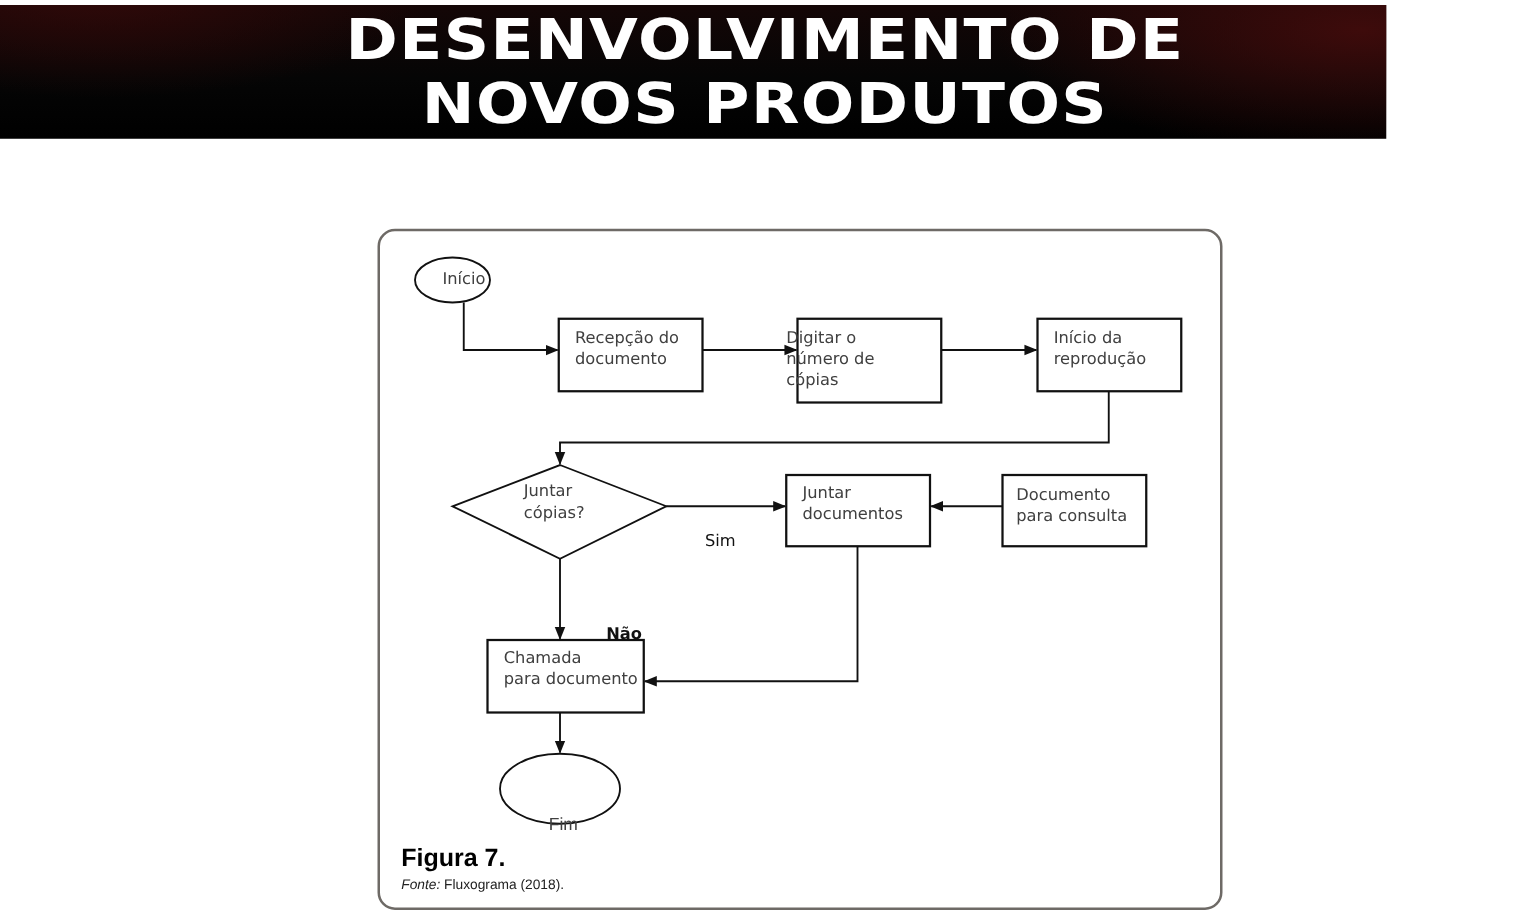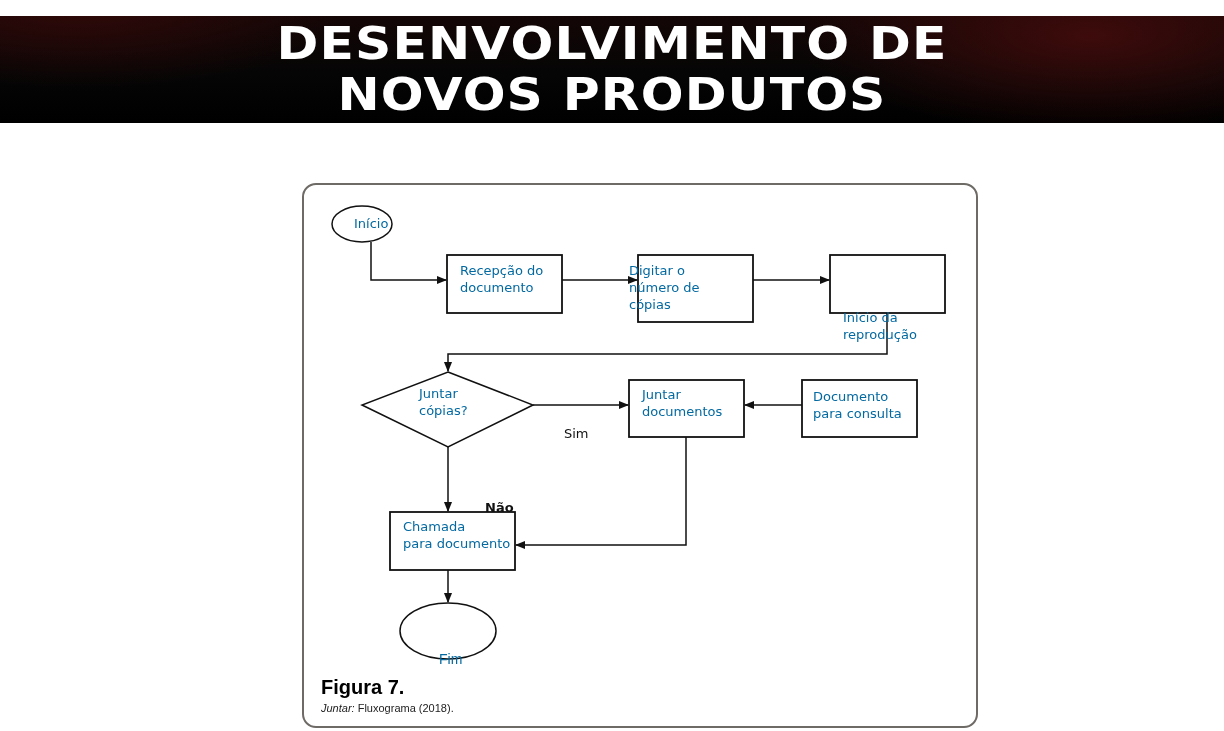--- a/index.html
+++ b/index.html
@@ -6,22 +6,22 @@
       margin: 0;
       padding: 0;
       width: 1224px;
       height: 731px;
       background: #ffffff;
       overflow: hidden;
       font-family: "DejaVu Sans", sans-serif;
     }
     .header {
       position: absolute;
-      left: 0; top: 16px;
-      width: 1224px;
+      left: 0; top: 4px;
+      width: 1109px;
       height: 107px;
       background:
         radial-gradient(ellipse 420px 140px at 1090px 20px, rgba(70,12,12,0.85), rgba(0,0,0,0) 70%),
         radial-gradient(ellipse 380px 120px at 80px -10px, rgba(55,10,10,0.8), rgba(0,0,0,0) 70%),
         linear-gradient(180deg, #140606 0%, #050505 55%, #000000 100%);
     }
     .header-title {
       position: absolute;
       left: 0; top: 2px;
       width: 1224px;
@@ -52,21 +52,21 @@
       position: absolute;
       left: 0; top: 0;
       width: 1224px;
       height: 731px;
     }
     .node-text {
       position: absolute;
       font-family: "DejaVu Sans", sans-serif;
       font-size: 13px;
       line-height: 17px;
-      color: #0369a1;
+      color: #404040;
       white-space: pre-line;
     }
     .edge-label {
       position: absolute;
       font-family: "DejaVu Sans", sans-serif;
       font-size: 13px;
       color: #111111;
       margin-top: 41px;
     }
     .caption-title {
@@ -133,29 +133,29 @@
     <path d="M448,570 L448,602" marker-end="url(#arrow)"></path>
   </g>
 </svg>
 
 <div class="node-text" style="left:354px; top:215px;">Início</div>
 <div class="node-text" style="left:460px; top:262px;">Recepção do
 documento</div>
 <div class="node-text" style="left:629px; top:262px;">Digitar o
 número de
 cópias</div>
-<div class="node-text" style="left:843px; top:262px;margin-top:47px;">Início da
+<div class="node-text" style="left:843px; top:262px;">Início da
 reprodução</div>
 <div class="node-text" style="left:419px; top:385px;">Juntar
 cópias?</div>
 <div class="node-text" style="left:642px; top:386px;">Juntar
 documentos</div>
 <div class="node-text" style="left:813px; top:388px;">Documento
 para consulta</div>
 <div class="node-text" style="left:403px; top:518px;">Chamada
 para documento</div>
 <div class="node-text" style="left:439px; top:619px; font-family:'Liberation Sans', sans-serif; font-size:14px;margin-top:32px;">Fim</div>
 
 <div class="edge-label" style="left:564px; top:385px;">Sim</div>
 <div class="edge-label" style="left:485px; top:459px;font-weight:bold;">Não</div>
 
 <div class="caption-title">Figura 7.</div>
-<div class="caption-source"><em>Juntar:</em><span> Fluxograma (2018).</span></div>
+<div class="caption-source"><em>Fonte:</em><span> Fluxograma (2018).</span></div>
 
 </body></html>

